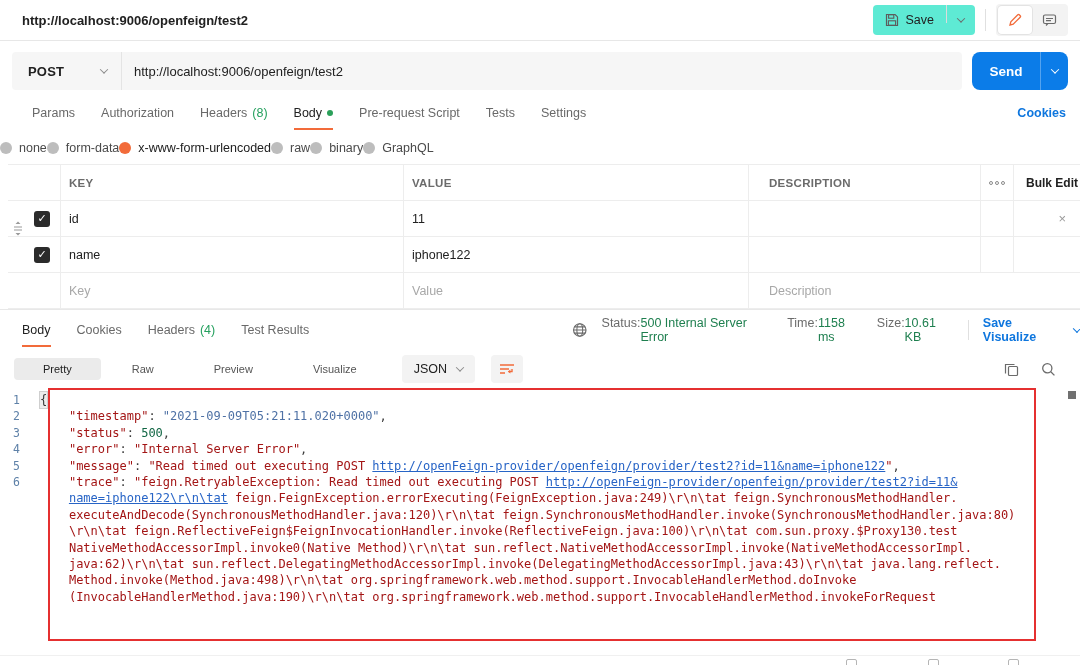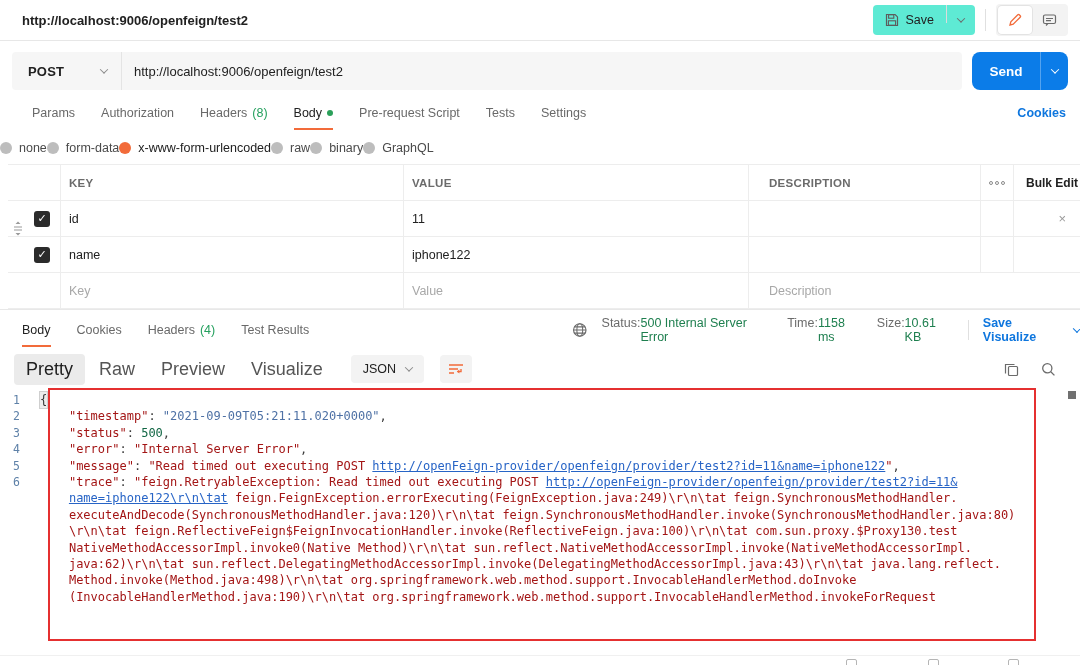--- a/index.html
+++ b/index.html
@@ -85,21 +85,21 @@
   .resptabs{position:relative;height:39px;display:flex;align-items:center;padding-left:22px}
   .respmeta{position:absolute;left:572px;top:0;height:39px;display:flex;align-items:center;gap:14px;font-size:12.5px}
   .metagrp{display:flex;gap:0}
   .metagrp .lbl{color:#6b6b6b}
   .metagrp .val{color:var(--green-status)}
   .meta-div{width:1px;height:20px;background:#e0e0e0}
   .save-resp{color:var(--blue);font-weight:bold;display:flex;align-items:center;gap:8px;cursor:pointer}
 
   
   .viewbar{position:relative;height:40px;display:flex;align-items:center;padding-left:14px;gap:2px}
-  .vtab{padding:5px 12px;border-radius:4px;color:#555;font-size:18px;cursor:pointer}
+  .vtab{padding:5px 29px;border-radius:4px;color:#555;font-size:11px;cursor:pointer}
   .vtab.sel{background:#ebebeb;color:#212121}
   .fmt-pill{margin-left:14px;background:#f3f3f3;border-radius:4px;height:28px;display:flex;align-items:center;
             gap:10px;padding:0 12px;cursor:pointer;color:#212121;font-size:12.5px}
   .fmt-pill .chev{color:#8a8a8a}
   .wrap-pill{margin-left:14px;background:#f3f3f3;border-radius:4px;height:28px;width:32px;display:flex;
              align-items:center;justify-content:center;cursor:pointer}
   .viewbar-right{position:absolute;right:24px;top:0;height:40px;display:flex;align-items:center;gap:22px;color:#555}
 
   
   .codewrap{position:absolute;left:0;top:390px;width:1080px;height:252px;padding:2px 0 0 2px;

